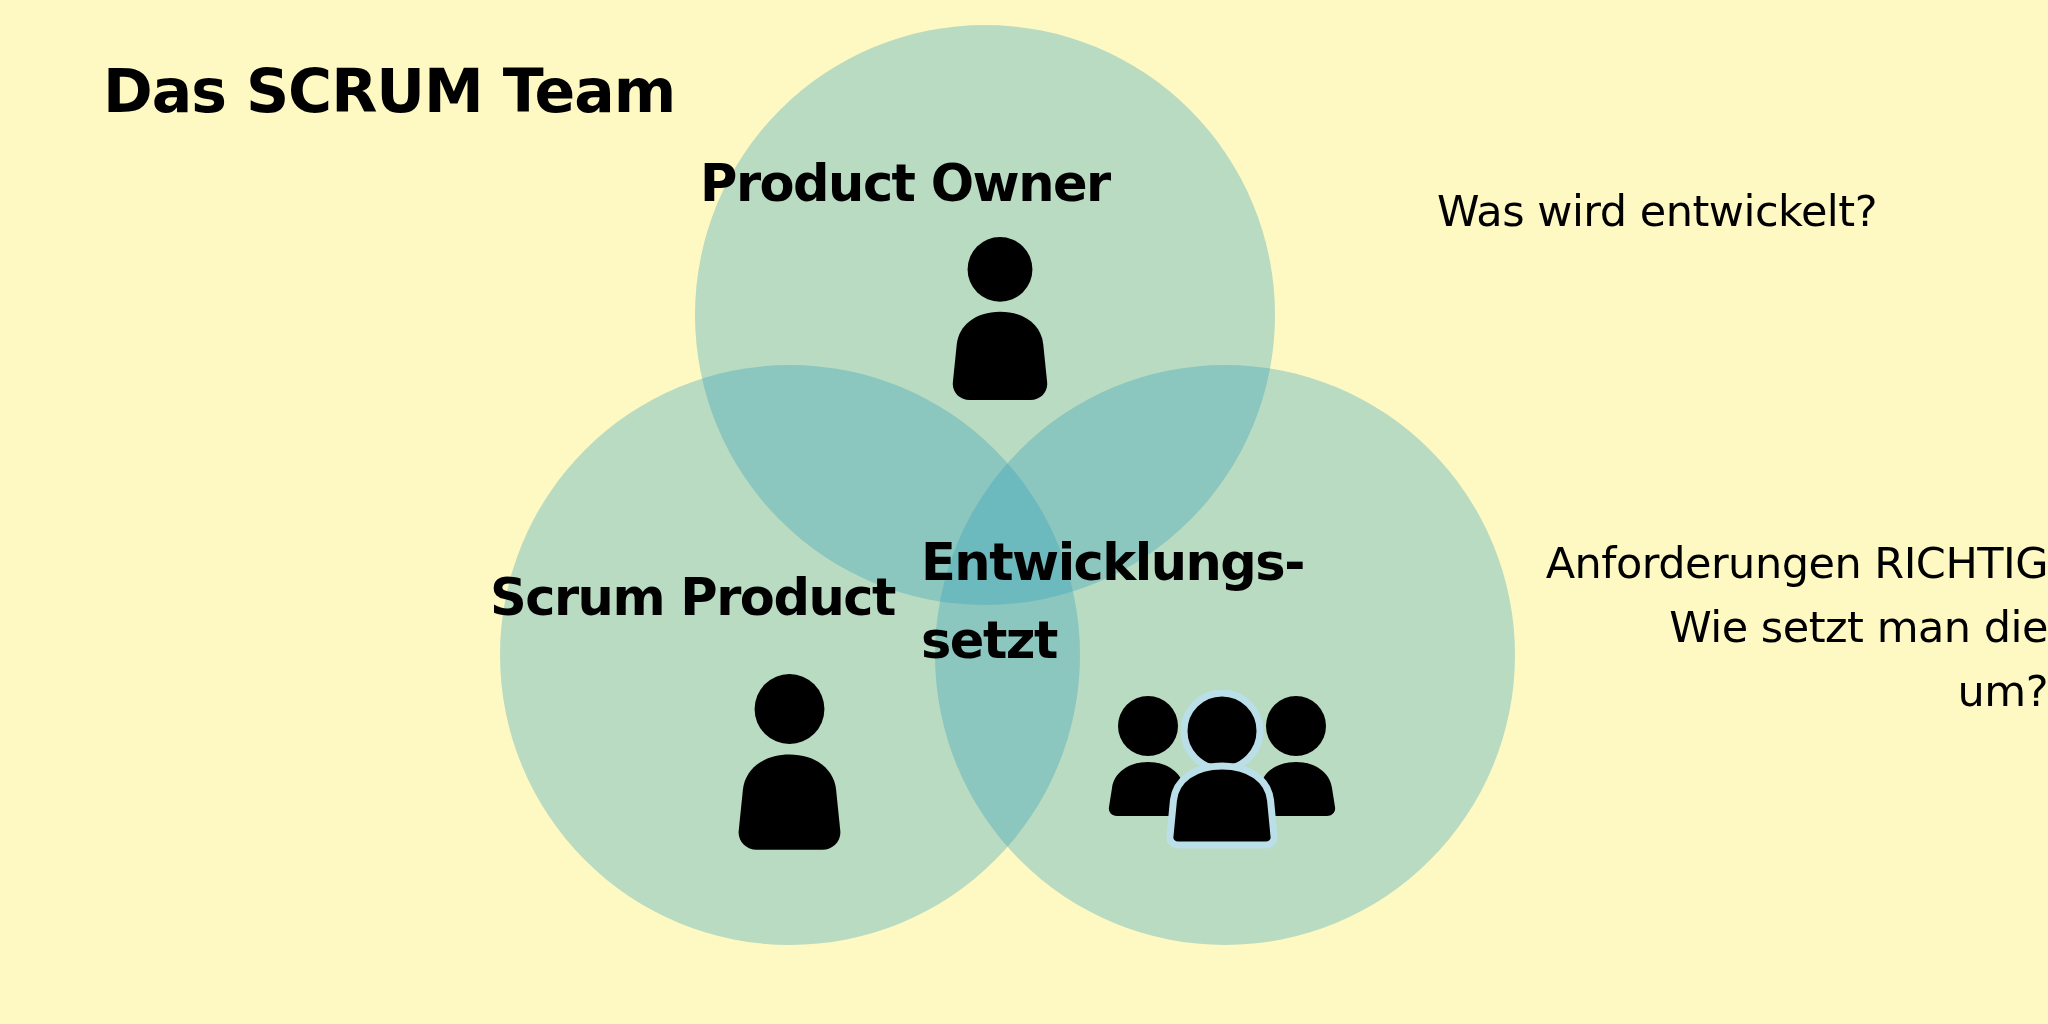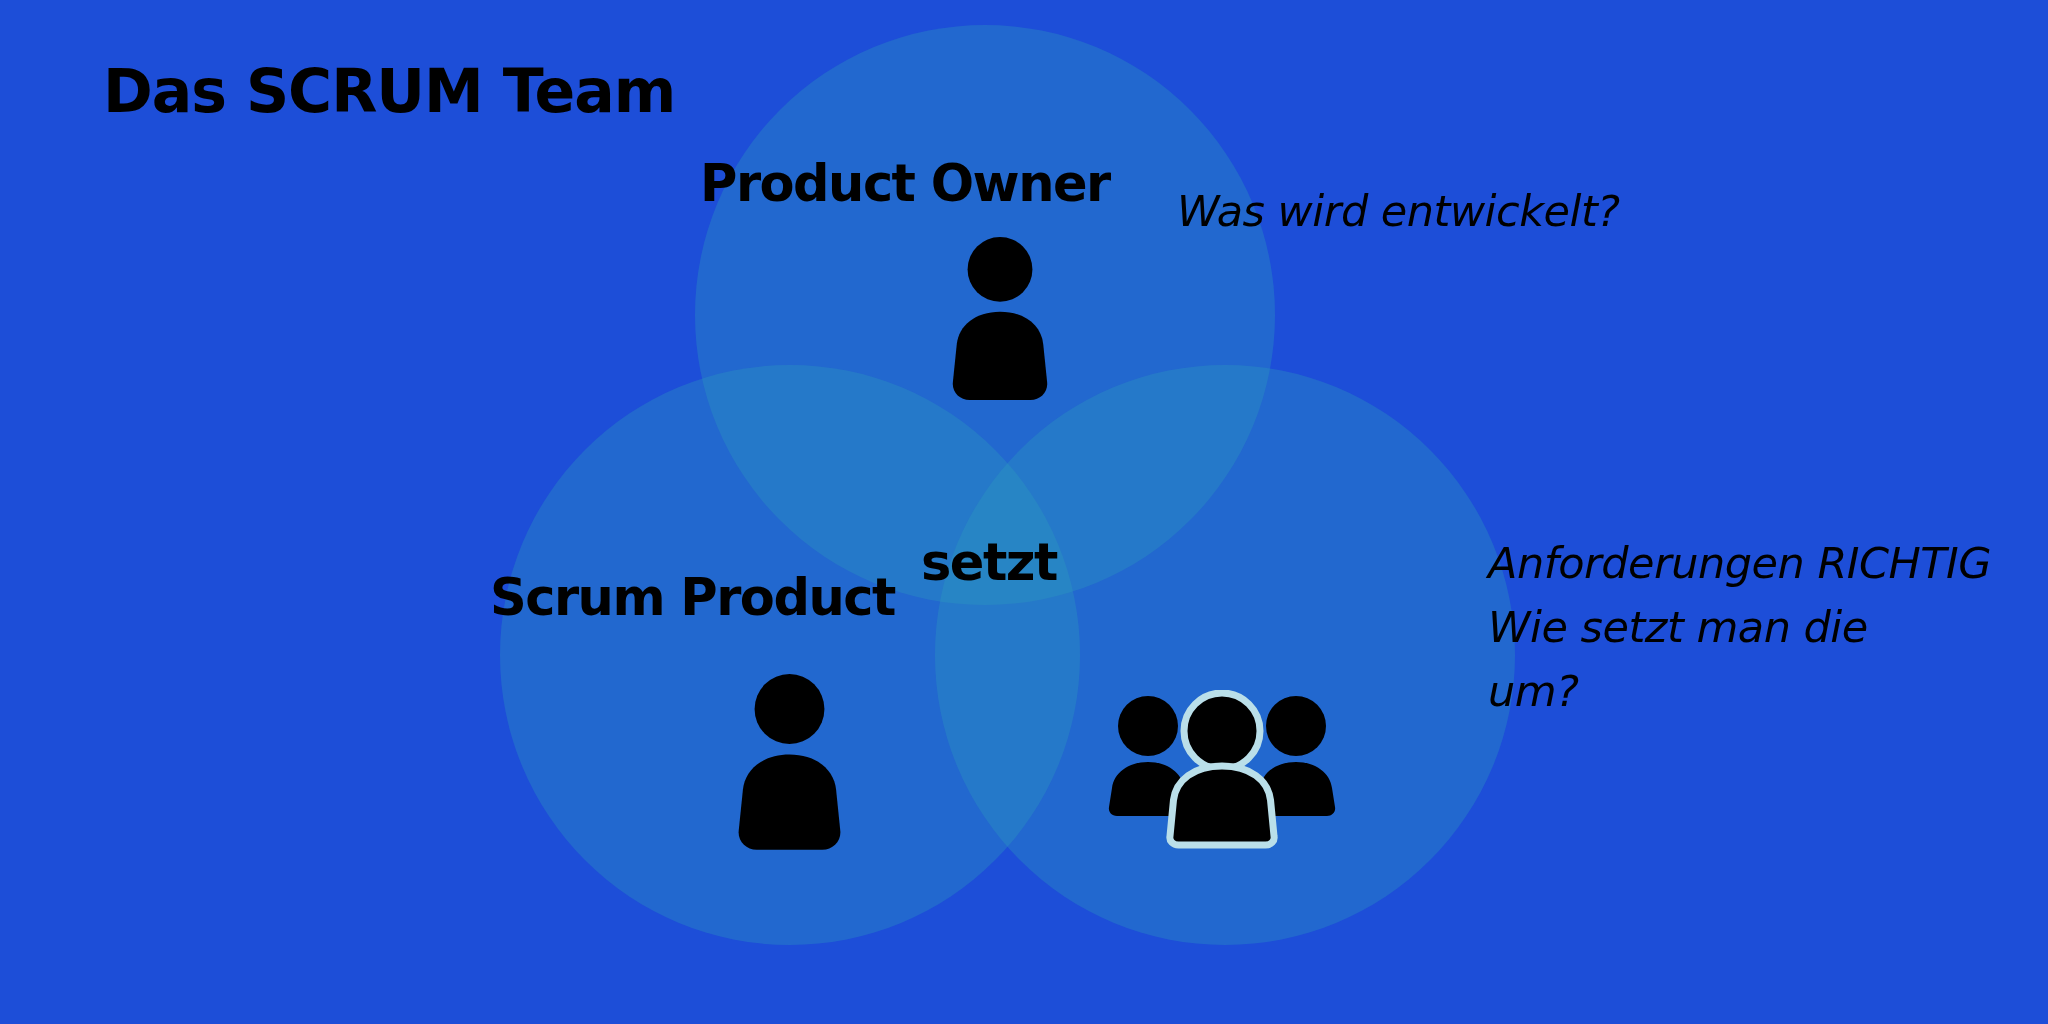--- a/index.html
+++ b/index.html
@@ -4,21 +4,21 @@
 <style>
   html, body {
     margin: 0;
     padding: 0;
     background: #ffffff;
   }
   .stage {
     position: relative;
     width: 2048px;
     height: 1024px;
-    background: #1d4ed8;
+    background: #fef9c3;
     overflow: hidden;
     font-family: "DejaVu Sans", "Liberation Sans", sans-serif;
     color: #000000;
   }
   .page-title {
     position: absolute;
     left: 103px;
     top: 56px;
     font-size: 60px;
     line-height: 70px;
@@ -56,22 +56,21 @@
     width: 600px;
   }
   .label-development-team {
     left: 921px;
     top: 524px;
     width: 600px;
     line-height: 78px;
   }
   .annotation {
     position: absolute;
-    text-align: left;
-    font-style: italic;
+    text-align: right;
     font-size: 43px;
     line-height: 64px;
     letter-spacing: -0.5px;
   }
   .annotation .annotation-line { display: block; white-space: nowrap; }
   .annotation-product-owner {
     left: 1177px;
     top: 179px;
     width: 700px;
   }
@@ -119,20 +118,21 @@
   </svg>
 
   <div class="circle-label label-scrum-master">Scrum Product</div>
 
   <svg class="role-icon icon-scrum-master" width="127" height="178" viewBox="0 0 120 168">
     <circle class="icon-fill" cx="60" cy="33" r="33"></circle>
     <path class="icon-fill" d="M60 76 C85 76 102 90 104 109 L108 148 C109 158 101 166 91 166 L29 166 C19 166 11 158 12 148 L16 109 C18 90 35 76 60 76 Z"></path>
   </svg>
 
   <div class="circle-label label-development-team">
+    <span class="label-line">Entwicklungs-</span>
     <span class="label-line">setzt</span>
   </div>
 
   <svg class="role-icon icon-development-team" width="256" height="160" viewBox="0 0 256 160">
     <circle class="icon-fill" cx="54" cy="36" r="30"></circle>
     <circle class="icon-fill" cx="202" cy="36" r="30"></circle>
     <path class="icon-fill" d="M54 72 C74 72 88 83 90 98 L93 117 C94 122 90 126 85 126 L23 126 C18 126 14 122 15 117 L18 98 C20 83 34 72 54 72 Z"></path>
     <path class="icon-fill" d="M202 72 C182 72 168 83 166 98 L163 117 C162 122 166 126 171 126 L233 126 C238 126 242 122 241 117 L238 98 C236 83 222 72 202 72 Z"></path>
     <circle class="icon-front" cx="128" cy="41" r="38"></circle>
     <path class="icon-front" d="M128 76 C156 76 174 90 176.5 110 L180 146 C181 151 177 155 171.5 155 L84.5 155 C79 155 75 151 76 146 L79.5 110 C82 90 100 76 128 76 Z"></path>

